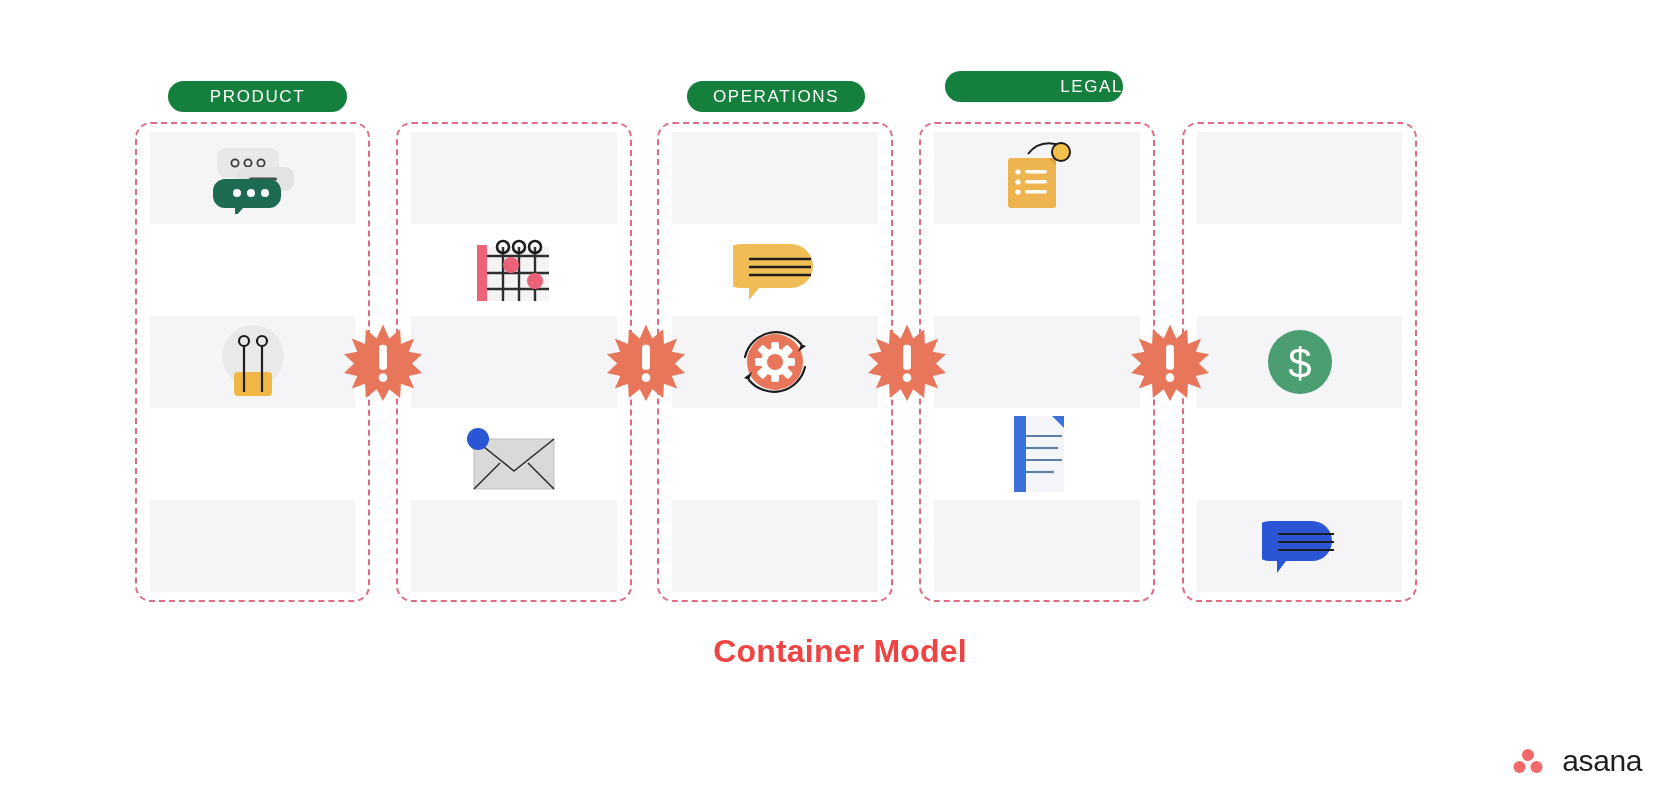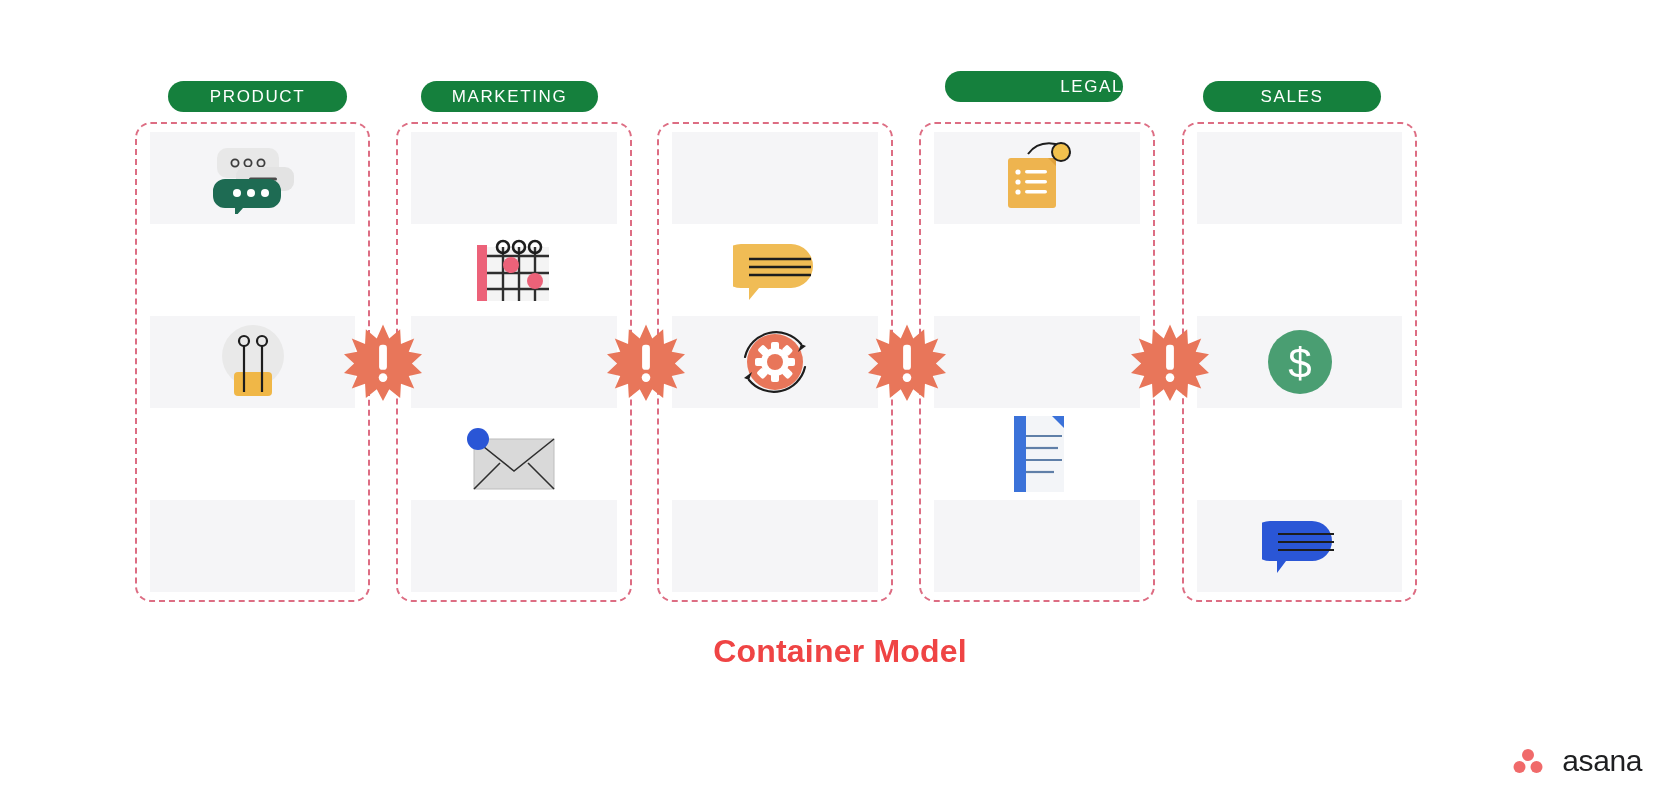--- a/index.html
+++ b/index.html
@@ -108,28 +108,25 @@
   .icon { display: block; }
 </style>
 </head>
 <body>
 
 <div id="stage">
 
   <div class="pill" style="left:168px; top:81px; width:179px;">
     <span>PRODUCT</span>
   </div>
-  <div class="pill" style="left:421px; top:81px; width:177px;">
-    <span>MARKETING</span>
+  <div class="pill" style="left:687px; top:81px; width:178px;">
+    <span>OPERATIONS</span>
   </div>
   <div class="pill" style="left:945px; top:71px; width:178px;justify-content:flex-end;">
     <span>LEGAL</span>
-  </div>
-  <div class="pill" style="left:1203px; top:81px; width:178px;">
-    <span>SALES</span>
   </div>
 
   <div class="column" style="left:135px; width:235px;">
     <div class="column-inner">
 
       <div class="cell shaded">
 
         <svg class="icon" width="84" height="72" viewBox="0 0 84 72">
           <path d="M16 6 h42 a10 10 0 0 1 10 10 v10 a10 10 0 0 1 -10 10 h-42 a10 10 0 0 1 -10 -10 v-10 a10 10 0 0 1 10 -10 z" fill="#e8e8e8"></path>
           <circle cx="24" cy="21" r="3.6" fill="none" stroke="#3d3d3d" stroke-width="1.8"></circle>

